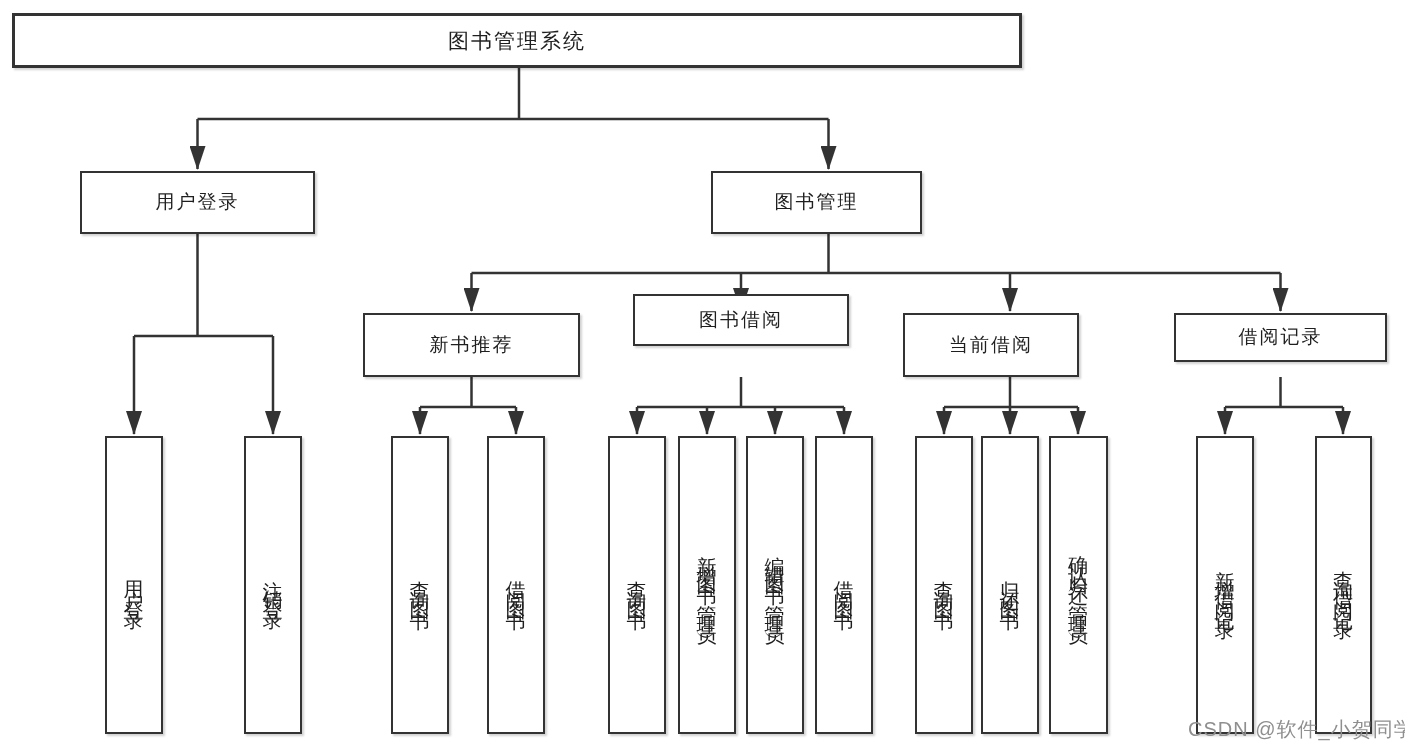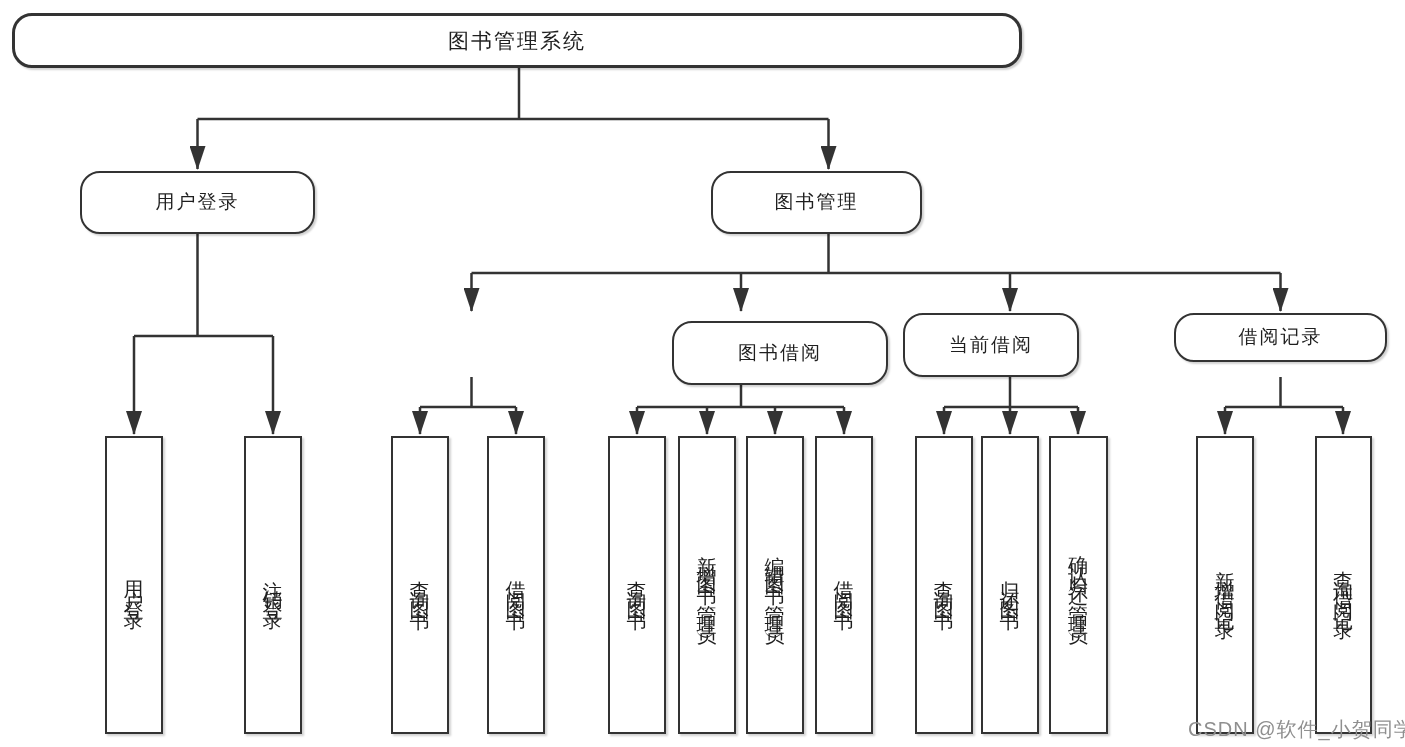--- a/index.html
+++ b/index.html
@@ -8,21 +8,21 @@
     font-family:"Liberation Sans","DejaVu Sans",sans-serif;overflow:hidden;
   }
   .connector-layer{position:absolute;left:0;top:0;width:1405px;height:747px;}
   .box{
     position:absolute;box-sizing:border-box;background:#ffffff;
     border:2px solid #333333;color:#1f1f1f;
     display:flex;align-items:center;justify-content:center;
     box-shadow:2px 2px 2px rgba(0,0,0,0.18);
     z-index:2;text-align:center;line-height:1.2;
   }
-  .h{font-size:19px;letter-spacing:2px;white-space:nowrap;border-radius:20px;}
+  .h{font-size:19px;letter-spacing:2px;white-space:nowrap;}
   .root{border-width:3px;font-size:21px;}
   .v{
     writing-mode:vertical-rl;
     font-size:20px;letter-spacing:10px;
   }
   .watermark{
     position:absolute;left:1188px;top:716px;z-index:6;
     color:#8f8f8f;font-size:20px;letter-spacing:1px;white-space:nowrap;
   }
 </style>
@@ -79,21 +79,22 @@
       <path d="M1225 407 V434" marker-end="url(#arr)"></path>
       <path d="M1343 407 V434" marker-end="url(#arr)"></path>
     </g>
   </svg>
 
   <div class="box h root" style="left:12px;top:13px;width:1010px;height:55px;">图书管理系统</div>
 
   <div class="box h" style="left:80px;top:171px;width:235px;height:63px;">用户登录</div>
   <div class="box h" style="left:711px;top:171px;width:211px;height:63px;">图书管理</div>
 
-  <div class="box h" style="left:633px;top:321px;width:216px;height:64px;margin-left:39px;">图书借阅</div>
+  <div class="box h" style="left:363px;top:313px;width:217px;height:64px;">新书推荐</div>
+  <div class="box h" style="left:633px;top:294px;width:216px;height:52px;">图书借阅</div>
   <div class="box h" style="left:903px;top:313px;width:176px;height:64px;">当前借阅</div>
   <div class="box h" style="left:1174px;top:313px;width:213px;height:49px;">借阅记录</div>
 
   <div class="box v" style="left:105px;top:436px;width:58px;height:298px;">用户登录</div>
   <div class="box v" style="left:244px;top:436px;width:58px;height:298px;">注销登录</div>
 
   <div class="box v" style="left:391px;top:436px;width:58px;height:298px;">查询图书</div>
   <div class="box v" style="left:487px;top:436px;width:58px;height:298px;">借阅图书</div>
 
   <div class="box v" style="left:608px;top:436px;width:58px;height:298px;">查询图书</div>

